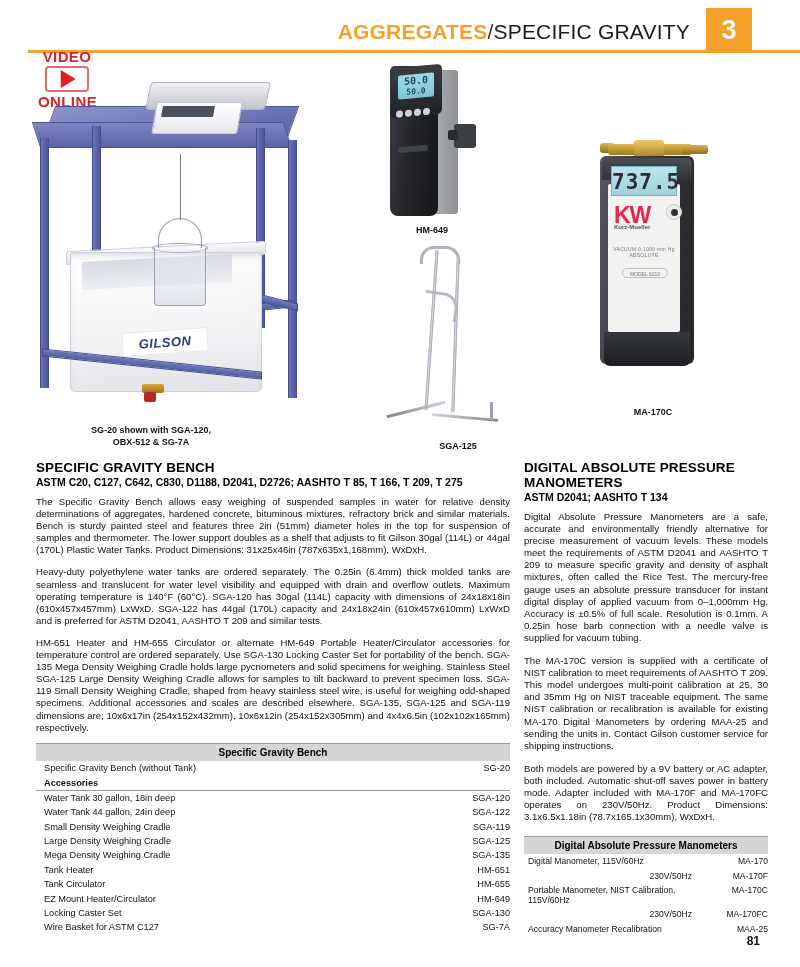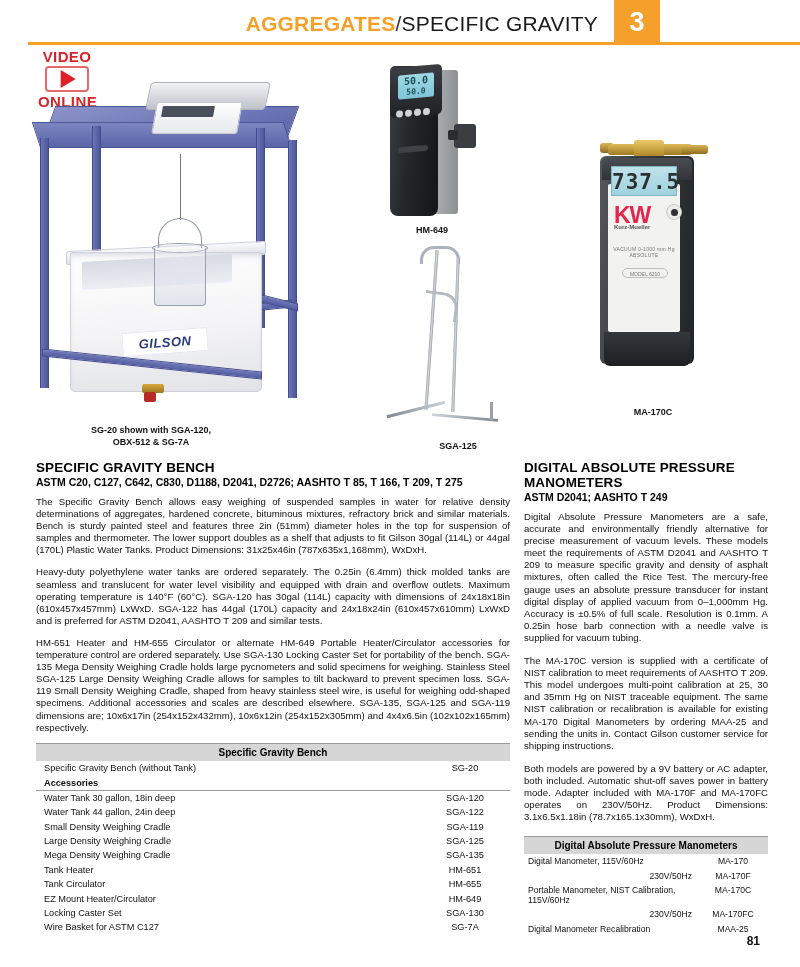--- a/index.html
+++ b/index.html
@@ -6,21 +6,21 @@
   html, body {
     width: 800px; height: 967px;
     background: #ffffff;
     font-family: "Liberation Sans", sans-serif;
     color: #000000;
     overflow: hidden;
   }
   .page { position: relative; width: 800px; height: 967px; background:#fff; }
 
   
-  .header { position: absolute; left: 0; top: 0; width: 660px; height: 46px; }
+  .header { position: absolute; left: 0; top: 8px; width: 752px; height: 46px; }
   .header-rule {
     position: absolute; left: 28px; top: 42px; width: 772px; height: 3px;
     background: #F5A02A;
   }
   .header-titles {
     position: absolute; right: 62px; top: 12px;
     font-size: 21px; font-weight: bold; letter-spacing: .2px;
     white-space: nowrap;
   }
   .header-cat { color: #F5A02A; }
@@ -307,21 +307,21 @@
   table.pt { width: 100%; border-collapse: collapse; }
   table.pt caption {
     background: #d6d6d6; font-size: 10px; font-weight: bold;
     text-align: center; padding: 3px 0 3px; color:#000;
     border-top: 1px solid #9b9b9b;
   }
   table.pt td {
     font-size: 9.2px; padding: 2.2px 0 2.2px; color: #111; vertical-align: top;
   }
   table.pt td.desc { padding-left: 8px; }
-  table.pt td.code { text-align: center; width: 86px; }
+  table.pt td.code { text-align: right; width: 86px; }
   table.pt tr.sub td { font-weight: bold; }
   table.pt tr.rule td { border-bottom: 1px solid #9b9b9b; }
   .tbl-left { position: absolute; left: 36px; top: 743px; width: 474px; }
   .tbl-left table.pt td.code { width: 92px; padding-left: 2px; }
   .tbl-right { position: absolute; left: 524px; top: 836px; width: 244px; }
   .tbl-right table.pt td.desc { padding-left: 4px; }
   .tbl-right table.pt td.code { width: 70px; }
   .tbl-right td.desc.ralign { text-align: right; padding-right: 6px; }
   .tbl-right table.pt td { font-size: 8.6px; }
 
@@ -455,21 +455,21 @@
     <p class="body"><span>The Specific Gravity Bench allows easy weighing of suspended samples in water for relative density determinations of aggregates, hardened concrete, bituminous mixtures, refractory brick and similar materials. Bench is sturdy painted steel and features three 2in (51mm) diameter holes in the top for suspension of samples and thermometer. The lower support doubles as a shelf that adjusts to fit Gilson 30gal (114L) or 44gal (170L) Plastic Water Tanks. </span><b>Product Dimensions:</b><span> 31x25x46in (787x635x1,168mm), WxDxH.</span></p>
     <p class="body">Heavy-duty polyethylene water tanks are ordered separately. The 0.25in (6.4mm) thick molded tanks are seamless and translucent for water level visibility and equipped with drain and overflow outlets. Maximum operating temperature is 140°F (60°C). SGA-120 has 30gal (114L) capacity with dimensions of 24x18x18in (610x457x457mm) LxWxD. SGA-122 has 44gal (170L) capacity and 24x18x24in (610x457x610mm) LxWxD and is preferred for ASTM D2041, AASHTO T 209 and similar tests.</p>
     <p class="body">HM-651 Heater and HM-655 Circulator or alternate HM-649 Portable Heater/Circulator accessories for temperature control are ordered separately. Use SGA-130 Locking Caster Set for portability of the bench. SGA-135 Mega Density Weighing Cradle holds large pycnometers and solid specimens for weighing. Stainless Steel SGA-125 Large Density Weighing Cradle allows for samples to tilt backward to prevent specimen loss. SGA-119 Small Density Weighing Cradle, shaped from heavy stainless steel wire, is useful for weighing odd-shaped specimens. Additional accessories and scales are described elsewhere. SGA-135, SGA-125 and SGA-119 dimensions are; 10x6x17in (254x152x432mm), 10x6x12in (254x152x305mm) and 4x4x6.5in (102x102x165mm) respectively.</p>
   </div>
 
   <div class="col col-right">
     <h2 class="sec-title">
       <span>DIGITAL ABSOLUTE PRESSURE</span><br>
       <span>MANOMETERS</span>
     </h2>
-    <div class="sec-standards">ASTM D2041; AASHTO T 249</div>
+    <div class="sec-standards">ASTM D2041; AASHTO T 134</div>
     <p class="body">Digital Absolute Pressure Manometers are a safe, accurate and environmentally friendly alternative for precise measurement of vacuum levels. These models meet the requirements of ASTM D2041 and AASHTO T 209 to measure specific gravity and density of asphalt mixtures, often called the Rice Test. The mercury-free gauge uses an absolute pressure transducer for instant digital display of applied vacuum from 0–1,000mm Hg. Accuracy is ±0.5% of full scale. Resolution is 0.1mm. A 0.25in hose barb connection with a needle valve is supplied for vacuum tubing.</p>
     <p class="body">The MA-170C version is supplied with a certificate of NIST calibration to meet requirements of AASHTO T 209. This model undergoes multi-point calibration at 25, 30 and 35mm Hg on NIST traceable equipment. The same NIST calibration or recalibration is available for existing MA-170 Digital Manometers by ordering MAA-25 and sending the units in. Contact Gilson customer service for shipping instructions.</p>
     <p class="body"><span>Both models are powered by a 9V battery or AC adapter, both included. Automatic shut-off saves power in battery mode. Adapter included with MA-170F and MA-170FC operates on 230V/50Hz. </span><b>Product Dimensions:</b><span> 3.1x6.5x1.18in (78.7x165.1x30mm), WxDxH.</span></p>
   </div>
 
   <div class="tbl-left">
     <table class="pt">
       <caption>Specific Gravity Bench</caption>
       <tbody>
           <tr>
@@ -538,21 +538,21 @@
           </tr>
           <tr>
             <td class="desc">Portable Manometer, NIST Calibration, 115V/60Hz</td>
             <td class="code">MA-170C</td>
           </tr>
           <tr>
             <td class="desc ralign">230V/50Hz</td>
             <td class="code">MA-170FC</td>
           </tr>
           <tr>
-            <td class="desc">Digital Manometer Recalibration</td>
+            <td class="desc">Accuracy Manometer Recalibration</td>
             <td class="code">MAA-25</td>
           </tr>
         </tbody>
     </table>
   </div>
 
   <div class="page-num">81</div>
 
 </div>
 

